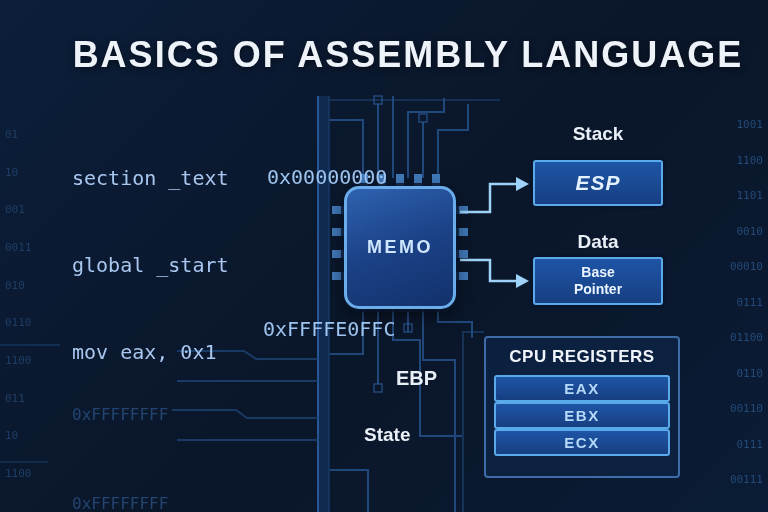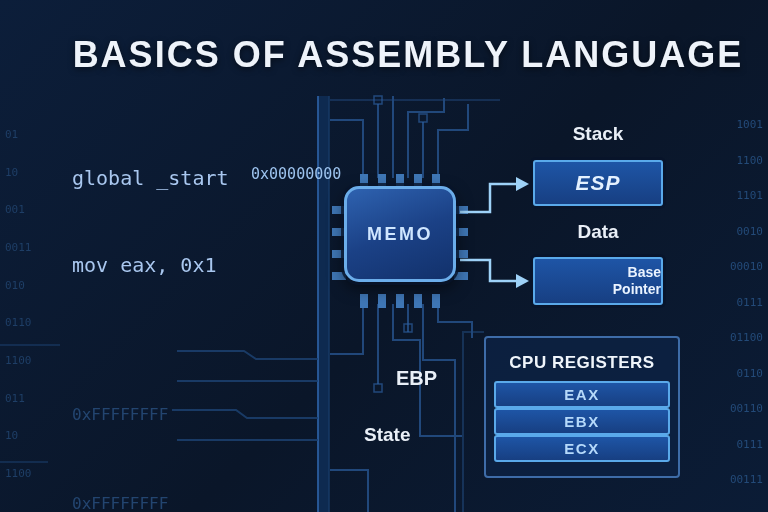--- a/index.html
+++ b/index.html
@@ -22,57 +22,57 @@
     font-family:"DejaVu Sans Mono", monospace; font-size:20px; line-height:29px;
     color:#a9c7ef; white-space:pre;
   }
   .addr-col {
     position:absolute; left:72px; top:341px; z-index:3;
     font-family:"DejaVu Sans Mono", monospace; font-size:16px; line-height:29.5px;
     color:#234570; white-space:pre;
   }
   .addr-float {
     position:absolute; z-index:3;
-    font-family:"DejaVu Sans Mono", monospace; font-size:15px; color:#9dc3ee;
+    font-family:"DejaVu Sans Mono", monospace; font-size:20px; color:#9dc3ee;margin-left:16px;
   }
   .addr-top { left:251px; top:165px; }
   .addr-bottom { left:247px; top:317px; }
 
   .chip {
-    position:absolute; left:344px; top:186px; width:112px; height:96px; z-index:2;
+    position:absolute; left:344px; top:186px; width:112px; height:123px; z-index:2;
     border:3px solid #6badea; border-radius:15px;
     background:linear-gradient(160deg,#2e62b0 0%,#1b4186 50%,#12316b 100%);
     box-shadow:0 0 0 3px rgba(8,20,42,0.8), 0 6px 16px rgba(0,0,0,0.55);
     display:flex; align-items:center; justify-content:center;
   }
   .chip-label { font-size:18px; font-weight:700; letter-spacing:2.5px; color:#cfe6ff; }
 
   .side-label {
     position:absolute; z-index:3; color:#e9eff7; font-weight:700; font-size:19px;
     width:130px; text-align:center;
   }
   .lbl-stack { left:533px; top:123px; }
-  .lbl-data  { left:533px; top:221px; }
+  .lbl-data  { left:533px; top:231px; }
 
   .blue-box {
     position:absolute; z-index:2; left:533px; width:130px;
     background:linear-gradient(180deg,#1e55a6 0%,#173f82 100%);
     border:2px solid #5aa9ea; border-radius:3px;
     box-shadow:0 0 0 3px rgba(8,20,42,0.8);
     display:flex; flex-direction:column; align-items:center; justify-content:center;
   }
   .box-esp { top:160px; height:46px; }
   .box-esp .box-text { font-size:21px; font-weight:700; color:#e4f1ff; letter-spacing:1px;font-style:italic; }
-  .box-bp  { top:257px; height:48px;align-items:flex-end; }
+  .box-bp  { top:257px; height:48px; }
   .box-bp .box-text { font-size:14px; font-weight:700; color:#eaf3ff; line-height:17px; text-align:center; }
 
   .cpu-panel {
     position:absolute; left:484px; top:336px; width:196px; height:142px; z-index:2;
     background:rgba(12,33,66,0.88); border:2px solid #3e6ca8; border-radius:4px;
-    display:flex; flex-direction:column; align-items:center; padding-top:15px;
+    display:flex; flex-direction:column; align-items:center; padding-top:9px;
   }
   .cpu-title { font-size:17px; font-weight:800; color:#f0f5fb; letter-spacing:0.5px; margin-bottom:8px; }
   .reg-box {
     width:176px; height:27px; 
     background:linear-gradient(180deg,#1e55a6 0%,#173f82 100%);
     border:2px solid #5aa9ea; border-radius:3px;
     display:flex; align-items:center; justify-content:center;
   }
   .reg-text { font-size:15px; font-weight:700; color:#b5d9fa; letter-spacing:1.5px; }
 
@@ -187,36 +187,38 @@
     <span>01100</span>
     <span>0110</span>
     <span>00110</span>
     <span>0111</span>
     <span>00111</span>
   </div>
 
   <div class="title">BASICS OF ASSEMBLY LANGUAGE</div>
 
   <div class="code">
+    <div>section _text</div>
     <div>global _start</div>
     <div>mov eax, 0x1</div>
     
     
     
     
   </div>
 
   <div class="addr-col">
     <div>0xFFFFFFFF</div>
     <div>0xFFFFFFFF</div>
     
     
   </div>
 
   <div class="addr-float addr-top">0x00000000</div>
+  <div class="addr-float addr-bottom">0xFFFFE0FFC</div>
 
   <div class="chip">
     <span class="chip-label">MEMO</span>
   </div>
 
   <div class="side-label lbl-stack">Stack</div>
   <div class="blue-box box-esp">
     <span class="box-text">ESP</span>
   </div>
 

